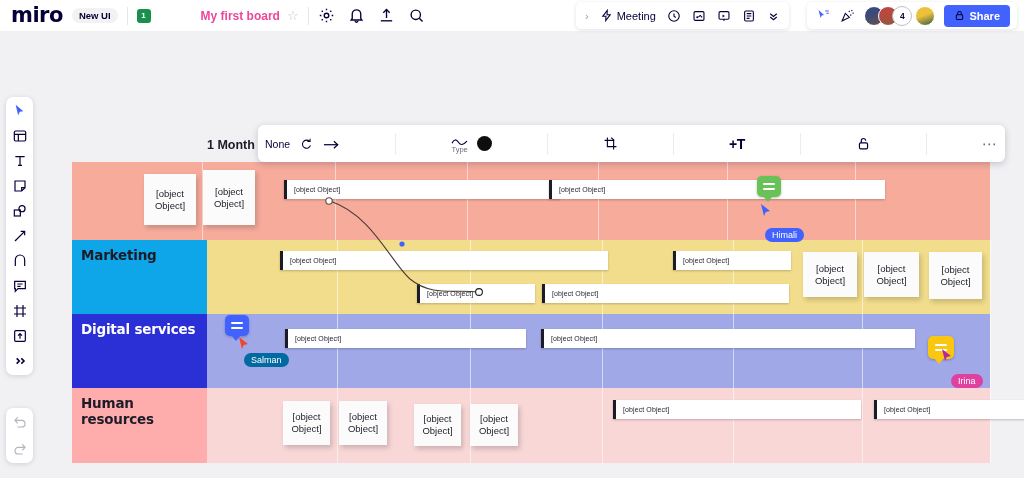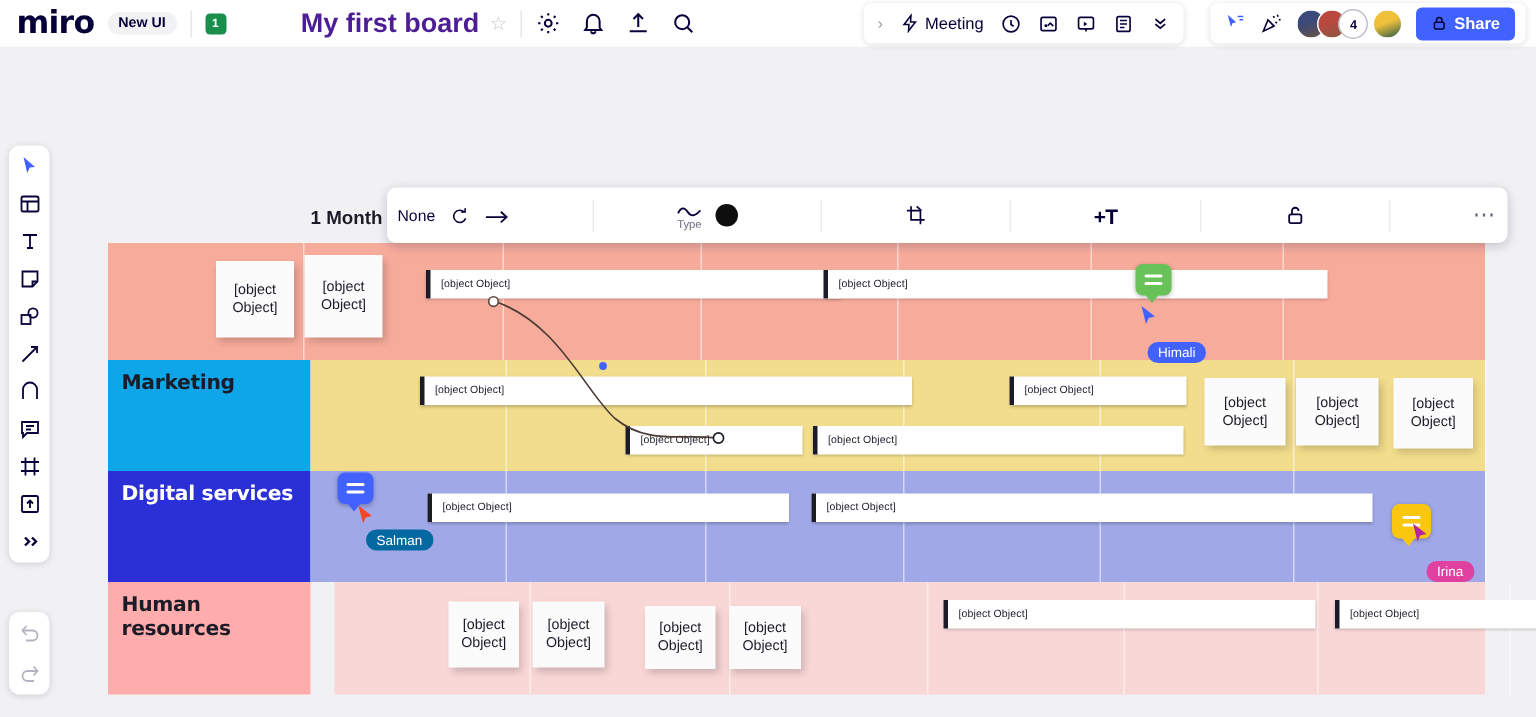--- a/index.html
+++ b/index.html
@@ -27,21 +27,21 @@
     margin-left: 9px; background: #f2f2f5; color: #050038;
     font-size: 9.5px; font-weight: 700; border-radius: 10px;
     padding: 3px 7px; line-height: 1;
   }
   .tb-div { width: 1px; height: 18px; background: #e6e6ea; margin: 0 9px; }
   .board-badge {
     width: 14px; height: 14px; border-radius: 3px;
     background: #1a8f4c; color: #fff; font-size: 8px; font-weight:700;
     display:flex;align-items:center;justify-content:center; margin-right: 6px;
   }
-  .board-title { font-size: 18px; font-weight: 700; color:#4c1d95; white-space: nowrap; padding-left: 44px; }
+  .board-title { font-size: 12px; font-weight: 700; color:#ec4899; white-space: nowrap; padding-left: 44px; }
   .star { color:#c8c8d0; font-size: 13px; margin-left: 7px; }
   .ic { width: 17px; height: 17px; display:inline-block; color:#050038; }
   .hdr-icons { display:flex; align-items:center; gap: 13px; margin-left: 13px; }
   .center-island {
     position: absolute; left: 576px; top: 2px; height: 27px;
     display:flex; align-items:center; gap:11px;
     background:#fff; border-radius:5px; padding: 0 9px;
     box-shadow: 0 1px 4px rgba(5,0,56,.12);
   }
   .chev-left { color:#9a9aa8; font-size: 11px; }
@@ -115,21 +115,21 @@
     font-family:"DejaVu Sans", sans-serif;
     font-size: 13.5px; font-weight: 700; letter-spacing:-.2px;
   }
   .rowbody { position:relative; flex:1; }
   .colline { position:absolute; top:0; bottom:0; width:1px; background: rgba(255,255,255,.55); }
 
   
   #row-product   { top: 0;   height: 78px; }
   #row-marketing { top: 78px;  height: 74px; }
   #row-digital   { top: 152px; height: 74px; }
-  #row-hr        { top: 226px; height: 75px; gap: 16px; }
+  #row-hr        { top: 226px; height: 75px; }
 
   
   .task {
     position:absolute; background:#fff; border-left: 3px solid #1c1c28;
     box-shadow: 0 1px 2px rgba(0,0,0,.22);
     display:flex; align-items:center; padding-left: 7px;
     font-size: 7px; color:#1c1c28; height: 19px;
     letter-spacing: .1px;
   }
   .sticky {

